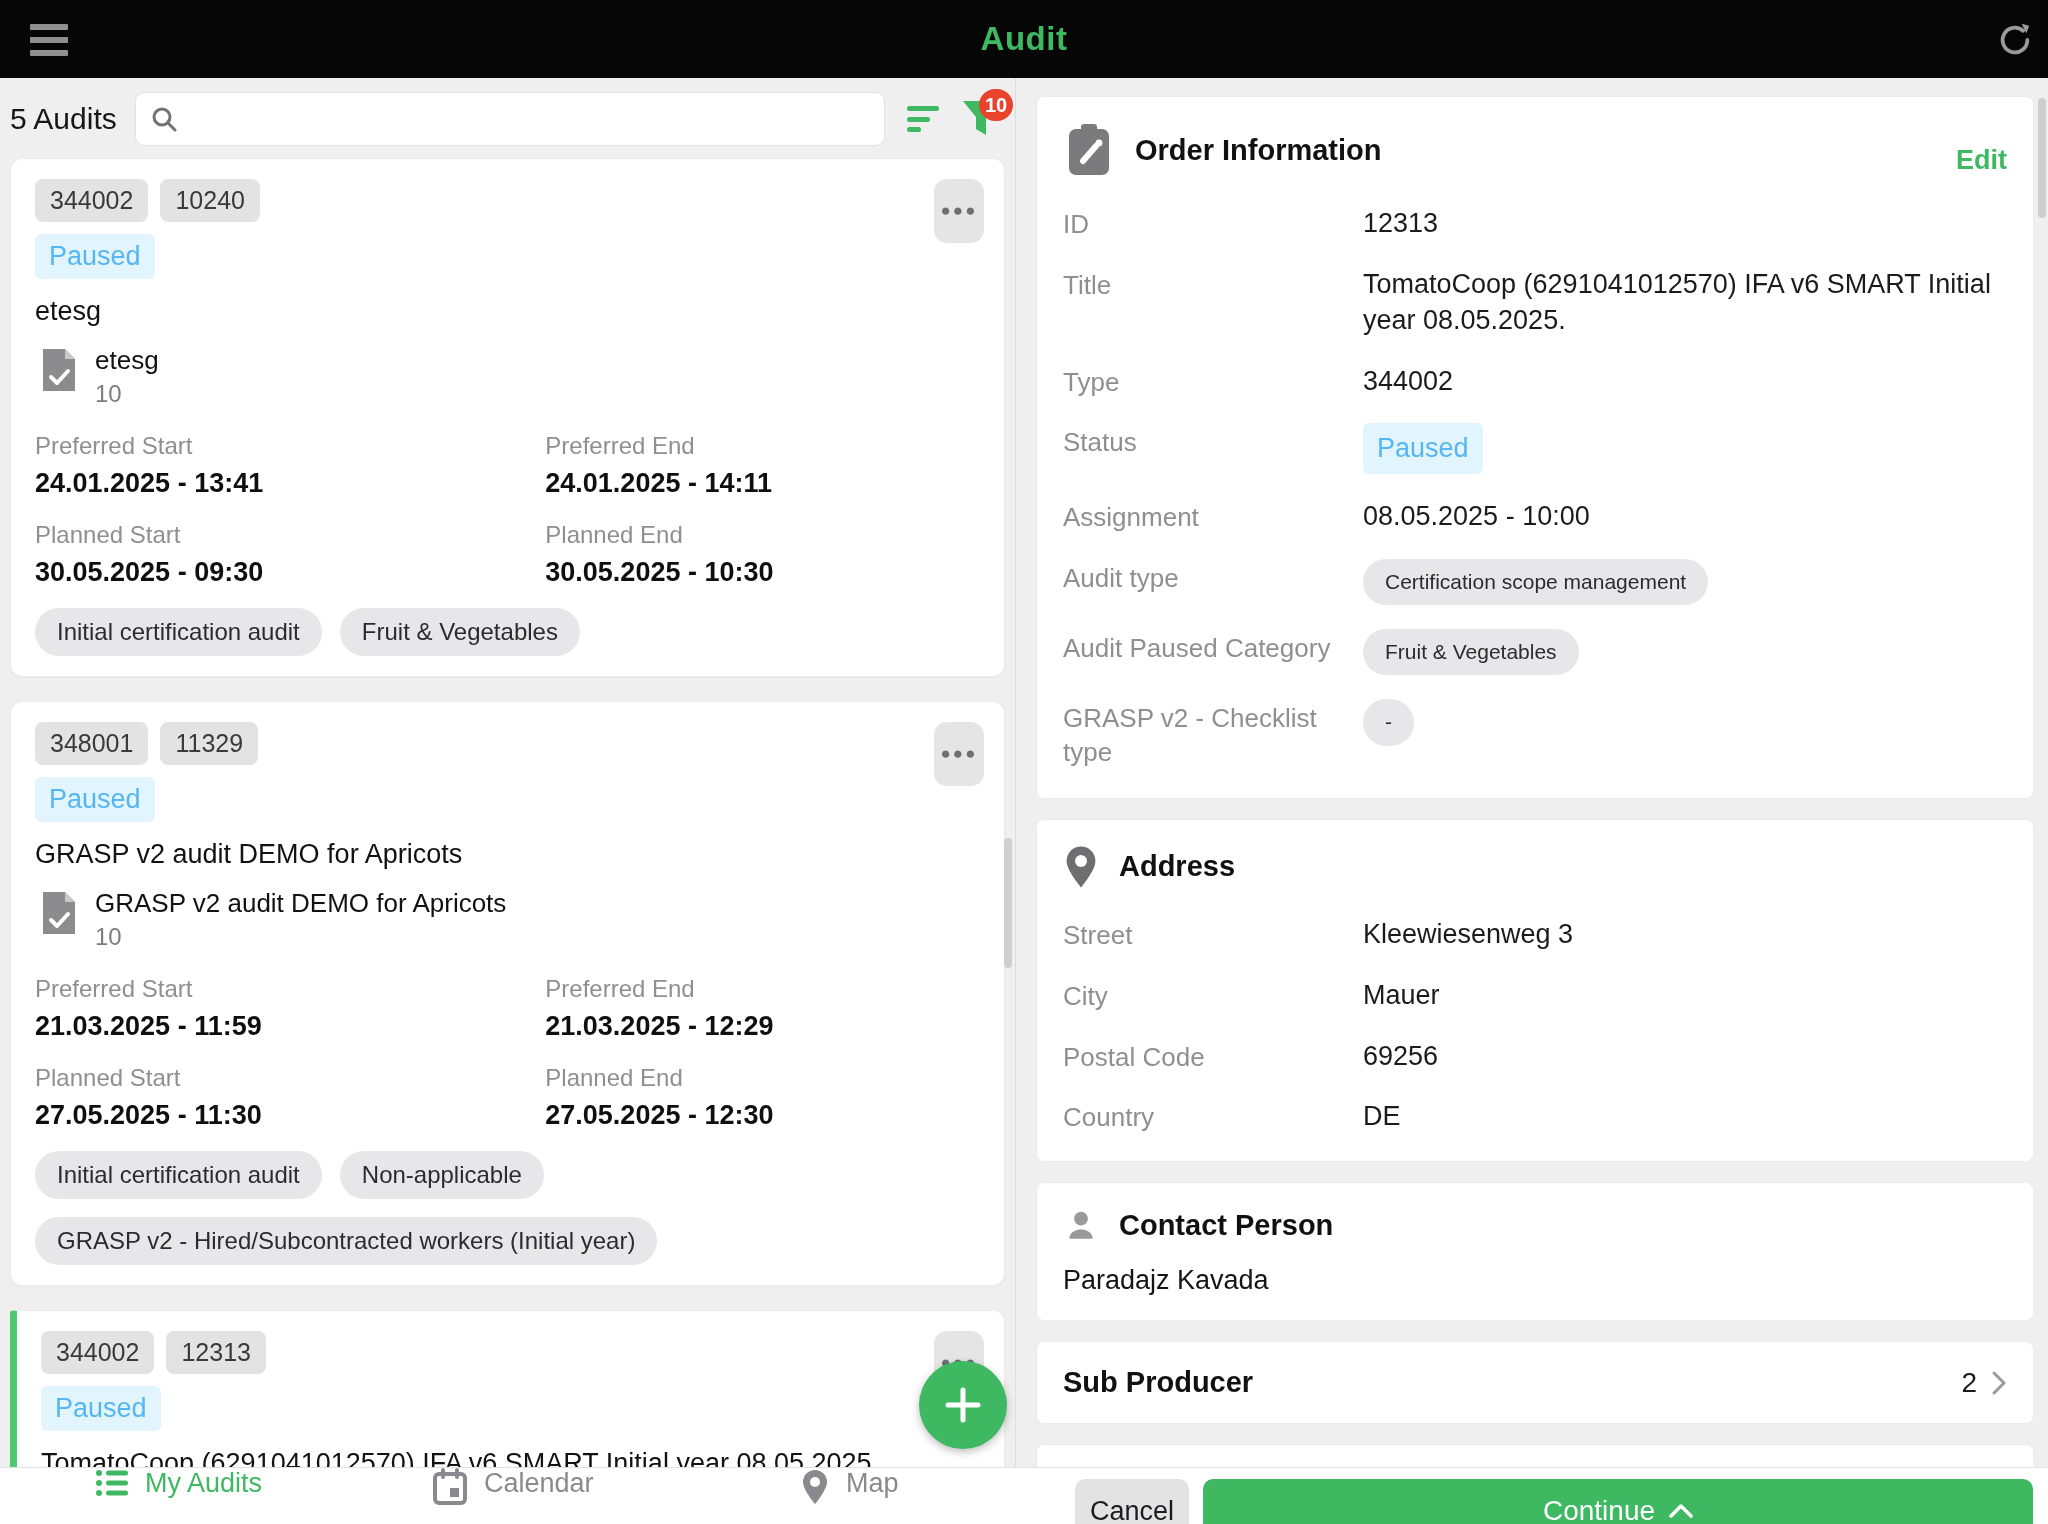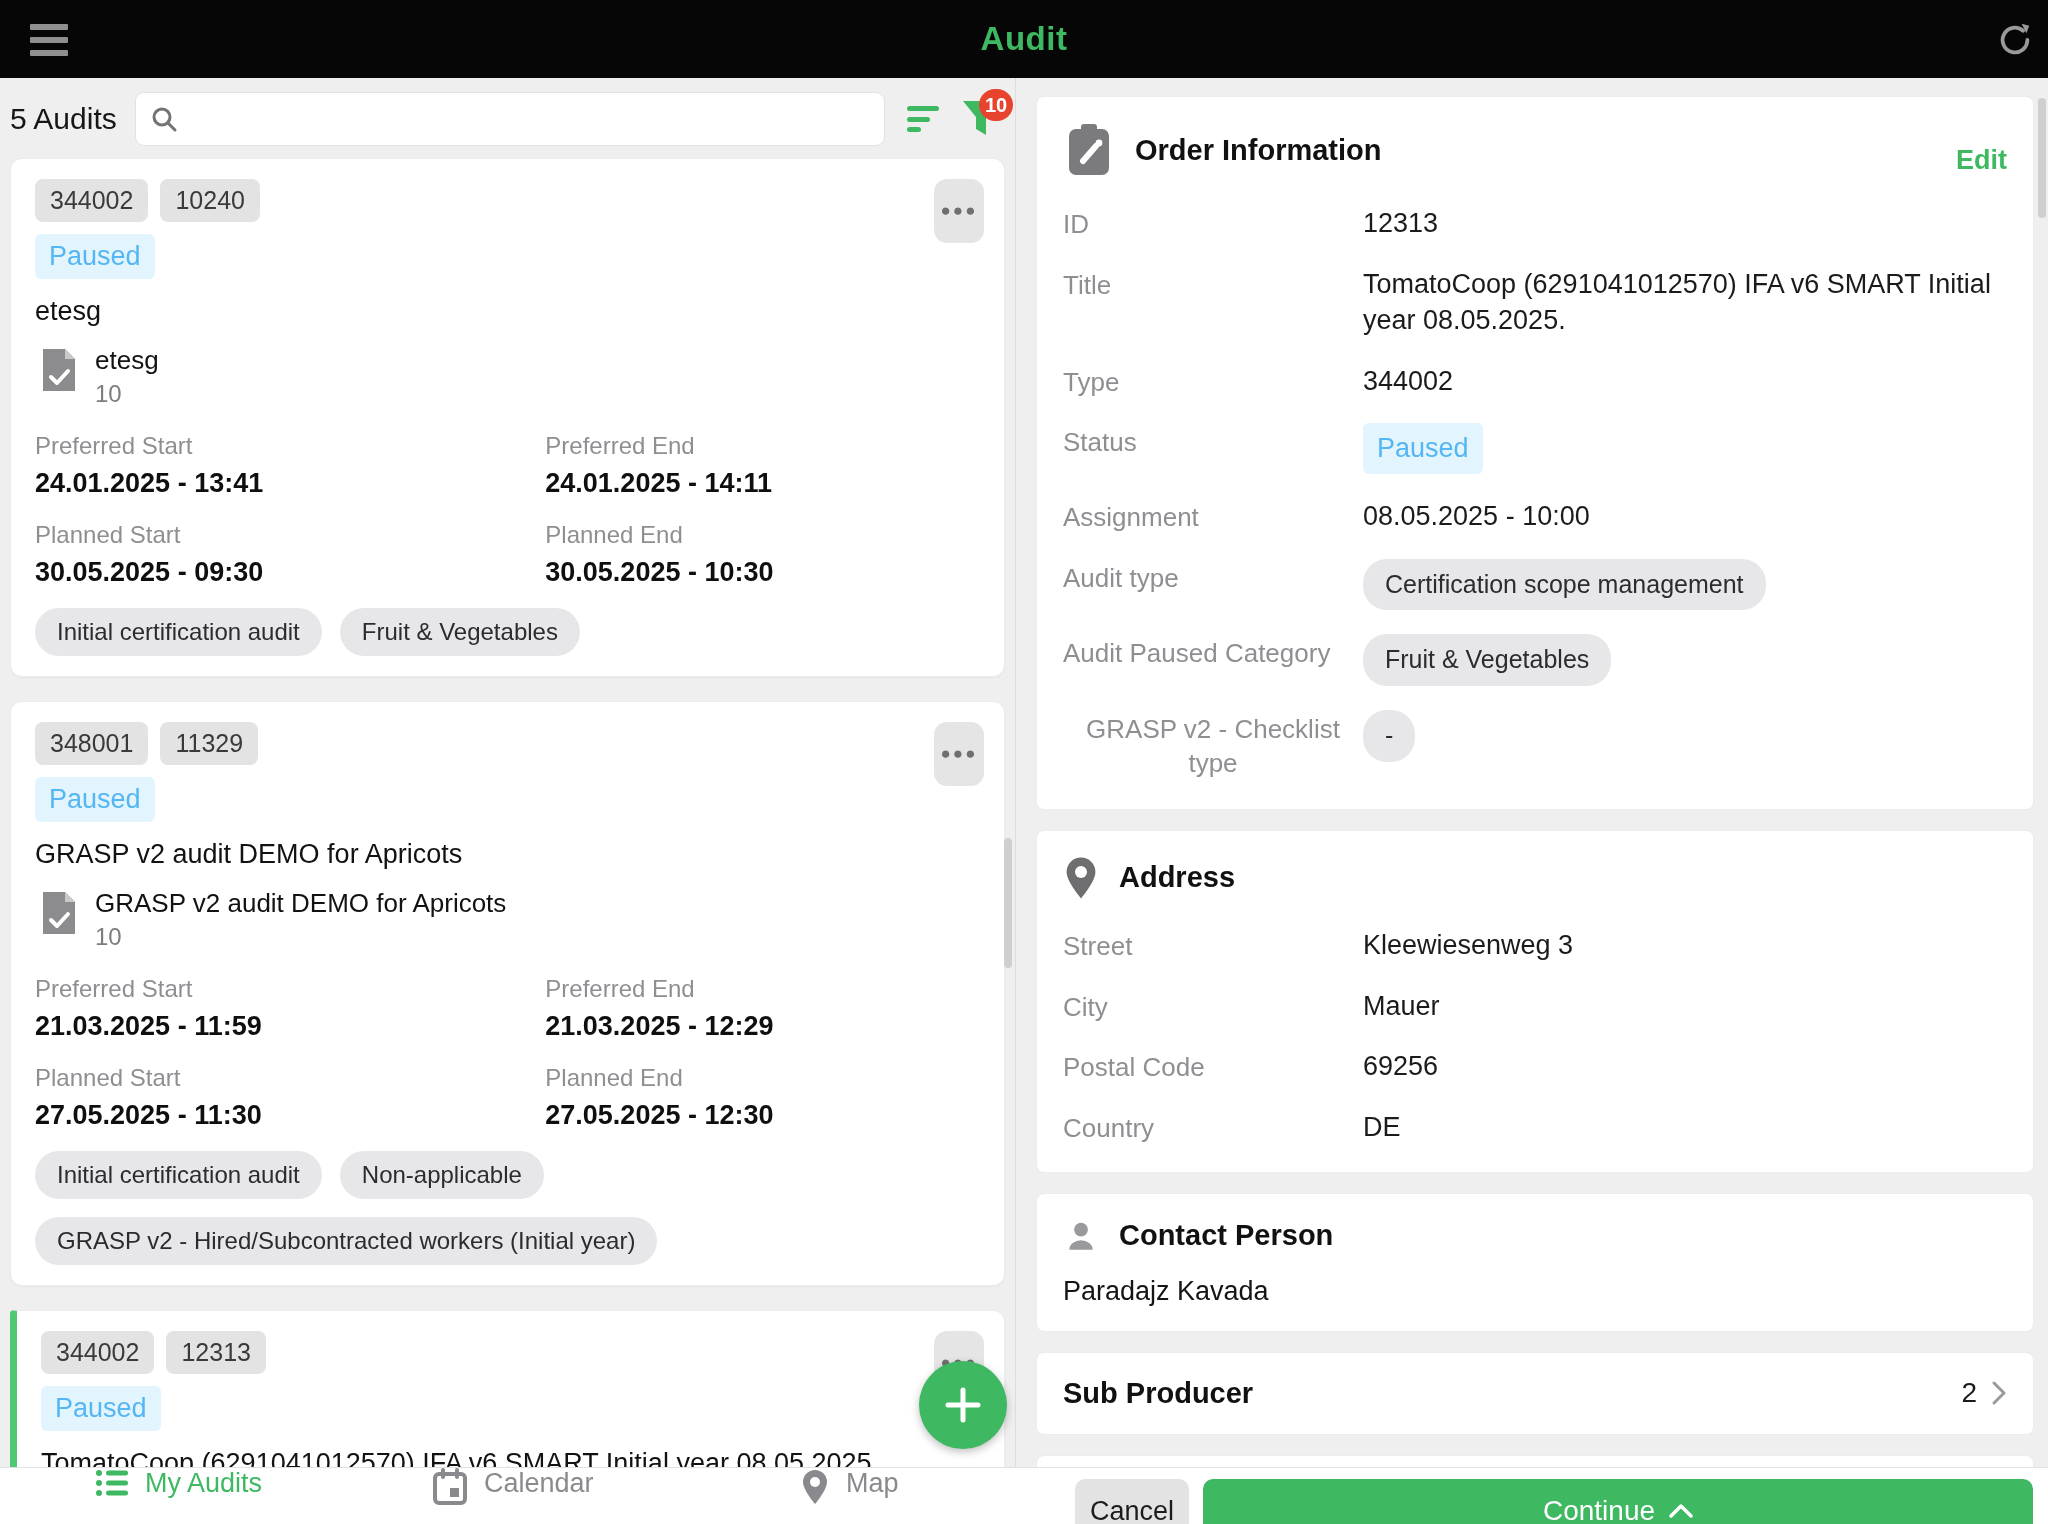--- a/index.html
+++ b/index.html
@@ -71,21 +71,21 @@
   
   .dcard{background:#fff;border:1px solid #ececec;border-radius:8px;margin-bottom:20px;padding:24px 26px;position:relative;}
   .dhead{display:flex;align-items:center;gap:20px;margin-bottom:26px;}
   .dhead .dtitle{font-size:29px;font-weight:600;color:#111;}
   .dhead .spacer{flex:1;}
   .edit-link{color:var(--accent);font-size:27px;font-weight:700;cursor:pointer;margin-top:20px;}
   .drow{display:grid;grid-template-columns:300px 1fr;align-items:start;margin-bottom:24px;}
   .dlabel{font-size:26px;color:var(--label);line-height:1.3;padding-top:3px;}
   .dvalue{font-size:27px;color:#1b1b1d;line-height:1.35;}
   .dvalue.chips{display:flex;gap:12px;}
-  .gchip{background:var(--chip);color:#2c2c2e;font-size:25px;padding:9px 22px;border-radius:24px;display:inline-block;}
+  .gchip{background:var(--chip);color:#2c2c2e;font-size:21px;padding:9px 22px;border-radius:24px;display:inline-block;}
   .row-line{display:flex;align-items:center;gap:14px;}
   .row-line .grow{flex:1;}
   .count-val{font-size:28px;color:#1b1b1d;}
   .chev{flex:0 0 auto;}
   .simple-title{font-size:29px;font-weight:600;color:#111;}
   .contact-name{font-size:27px;color:#151515;margin-top:22px;}
 
   
   .bottombar{height:57px;flex:0 0 57px;background:#fff;border-top:1px solid #e2e2e2;position:relative;overflow:hidden;}
   .bb-tab{position:absolute;top:0;height:57px;display:flex;gap:16px;font-size:27px;color:#8a8a8e;cursor:pointer;}
@@ -294,21 +294,21 @@
           <div class="dvalue chips">
               <span class="gchip">Certification scope management</span>
             </div>
           </div>
         <div class="drow">
             <div class="dlabel">Audit Paused Category</div>
           <div class="dvalue chips">
               <span class="gchip">Fruit &amp; Vegetables</span>
             </div>
           </div>
-        <div class="drow" style="margin-bottom:4px;text-align:center;">
+        <div class="drow" style="margin-bottom:4px;">
             <div class="dlabel">GRASP v2 - Checklist type</div>
           <div class="dvalue chips">
               <span class="gchip">-</span>
             </div>
           </div>
       </div>
 
       <div class="dcard">
         <div class="dhead">
           <svg width="36" height="46" viewBox="0 0 30 38">

